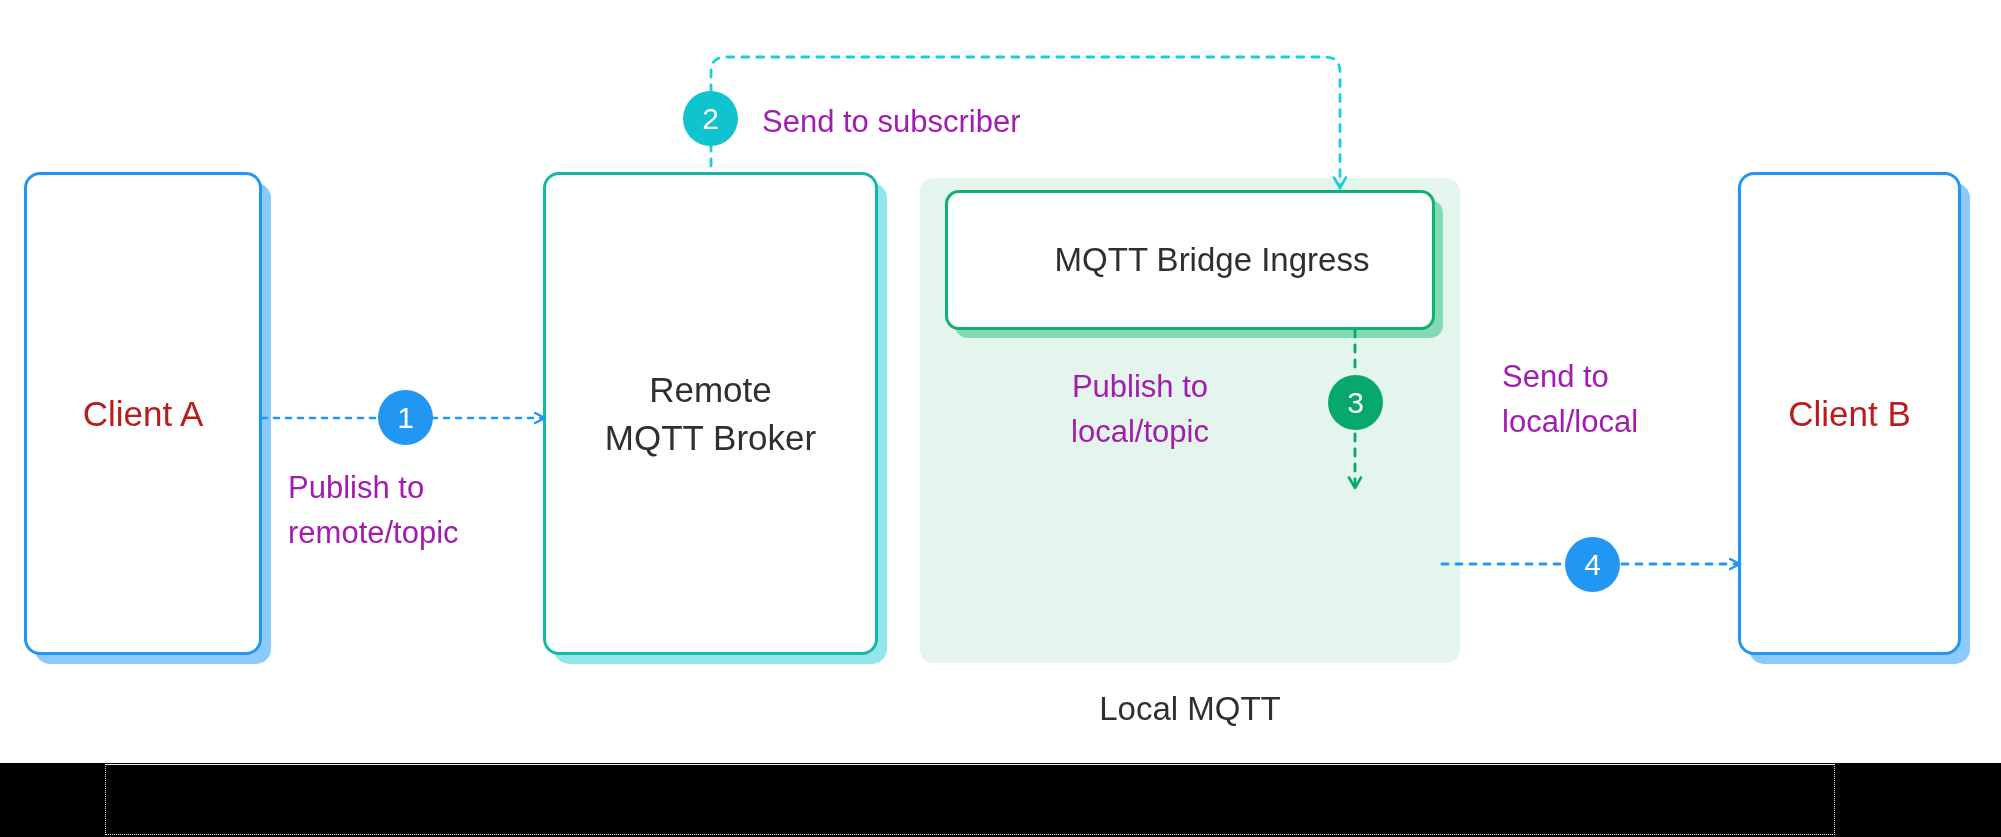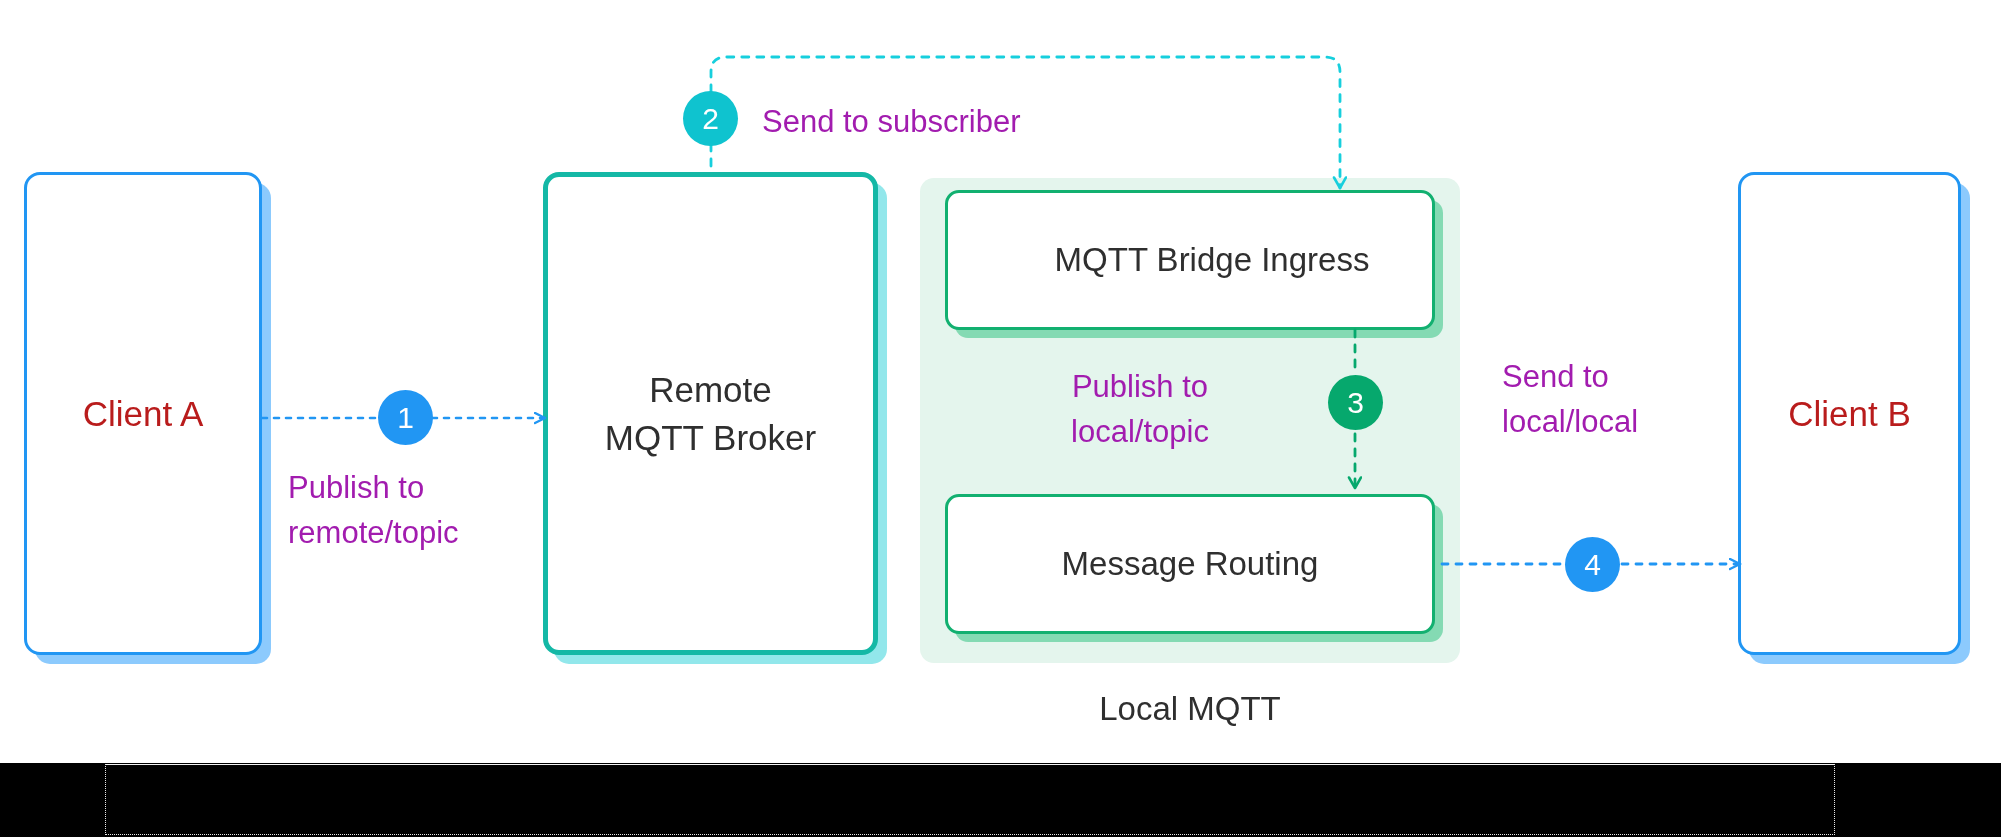--- a/index.html
+++ b/index.html
@@ -59,21 +59,21 @@
     border-radius: 16px;
     box-shadow: 10px 10px 0 -1px rgba(134, 199, 253, 0.95);
   }
   .client-box .node-label {
     font-size: 35px;
     color: #b91c1c;
   }
 
   
   .broker-box {
-    border: 5px solid #14b8a6;
+    border: 3px solid #14b8a6;
     border-radius: 16px;
     box-shadow: 10px 10px 0 -1px rgba(140, 230, 234, 0.95);
   }
   .broker-box .node-label {
     font-size: 35px;
     color: #2f2f2f;
   }
 
   
   #local-panel {
@@ -201,23 +201,20 @@
 
     <div class="node broker-box" style="left:543px; top:172px; width:335px; height:483px;">
       <span class="node-label">Remote
 MQTT Broker</span>
     </div>
 
     <div class="node service-box" style="left:945px; top:190px; width:490px; height:140px;padding-left:44px;">
       <span class="node-label">MQTT Bridge Ingress</span>
     </div>
 
-    <div class="node service-box" style="left:945px; top:494px; width:490px; height:140px;">
-      <span class="node-label">Message Routing</span>
-    </div>
 
     <div class="node client-box" style="left:1738px; top:172px; width:223px; height:483px;">
       <span class="node-label">Client B</span>
     </div>
 
     <div class="step-badge" style="left:378px; top:390px; width:55px; height:55px; background:#2196f3;">
       <span>1</span>
     </div>
 
     <div class="step-badge" style="left:683px; top:91px; width:55px; height:55px; background:#0fc3cf;">

